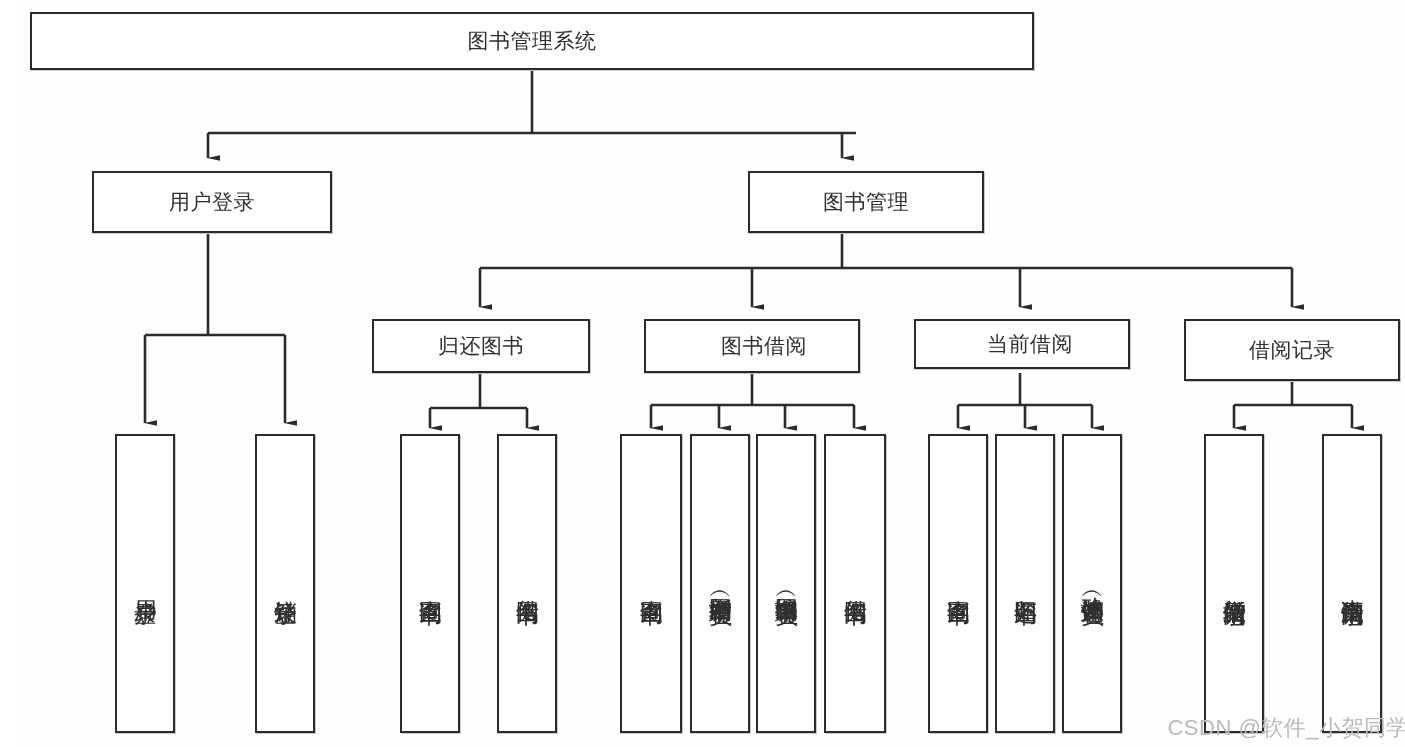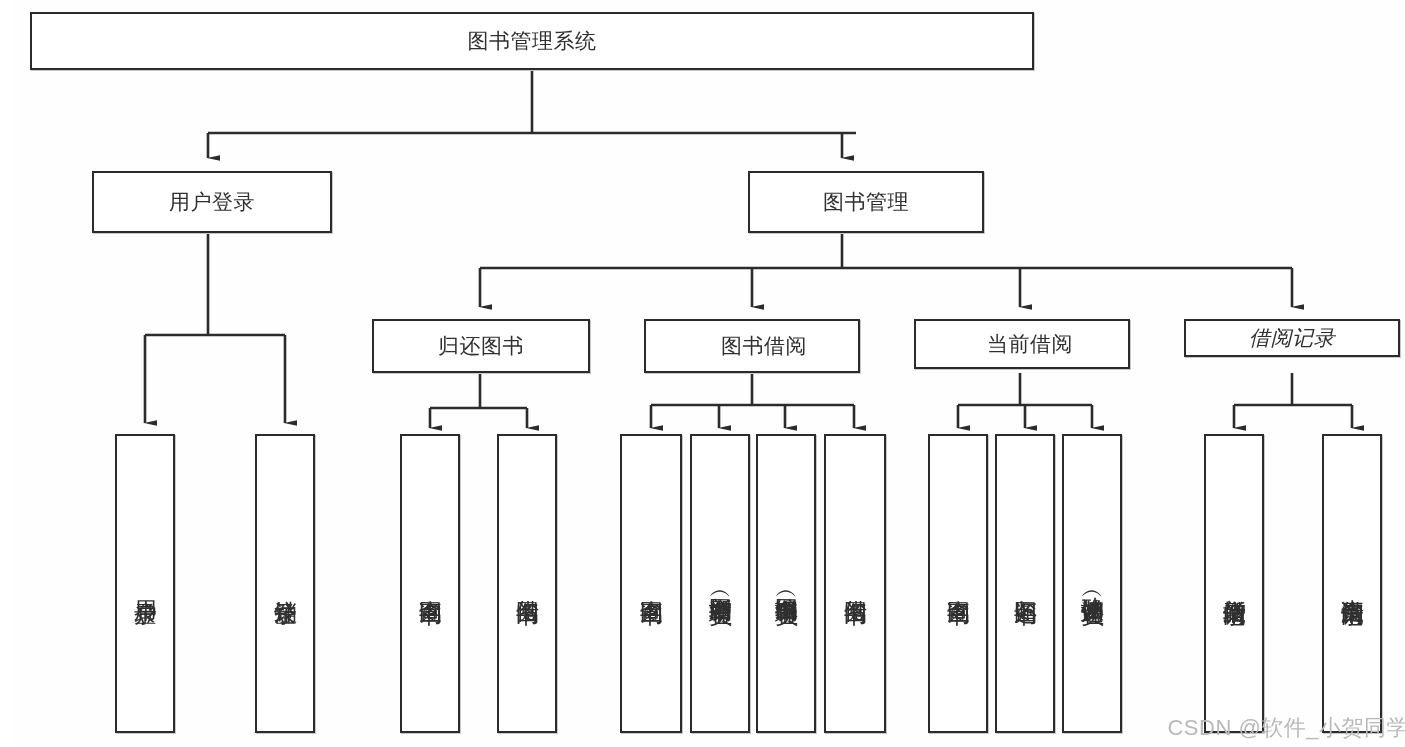--- a/index.html
+++ b/index.html
@@ -135,21 +135,21 @@
 
   <div class="node h" style="left:360px; top:319px; width:218px; height:54px;">
     <span>归还图书</span>
   </div>
   <div class="node h" style="left:632px; top:319px; width:216px; height:54px;padding-left:24px;">
     <span>图书借阅</span>
   </div>
   <div class="node h" style="left:902px; top:319px; width:216px; height:50px;padding-left:16px;">
     <span>当前借阅</span>
   </div>
-  <div class="node h" style="left:1172px; top:319px; width:216px; height:38px;font-style:italic;">
+  <div class="node h" style="left:1172px; top:319px; width:216px; height:62px;">
     <span>借阅记录</span>
   </div>
 
   <div class="node v" style="left:103px; top:434px; width:60px; height:299px;">
     <span class="vtext">用户登录</span>
   </div>
   <div class="node v" style="left:243px; top:434px; width:60px; height:299px;">
     <span class="vtext">注销登录</span>
   </div>
 

